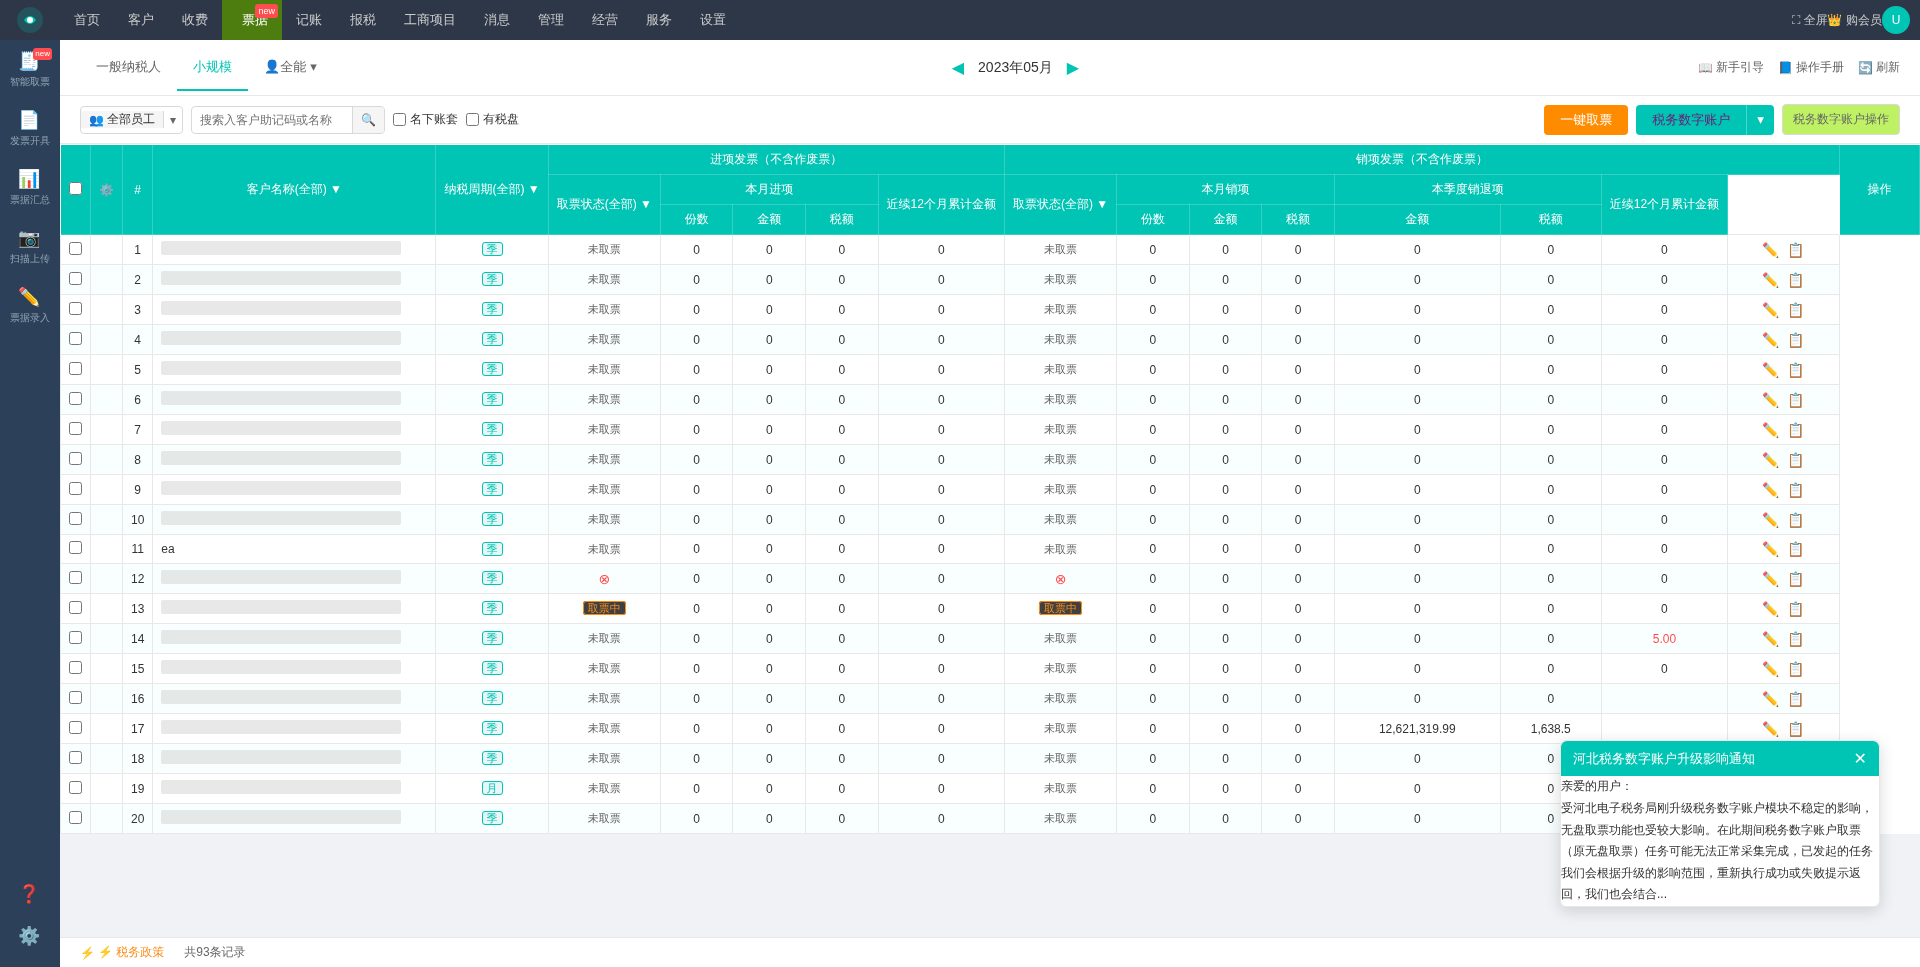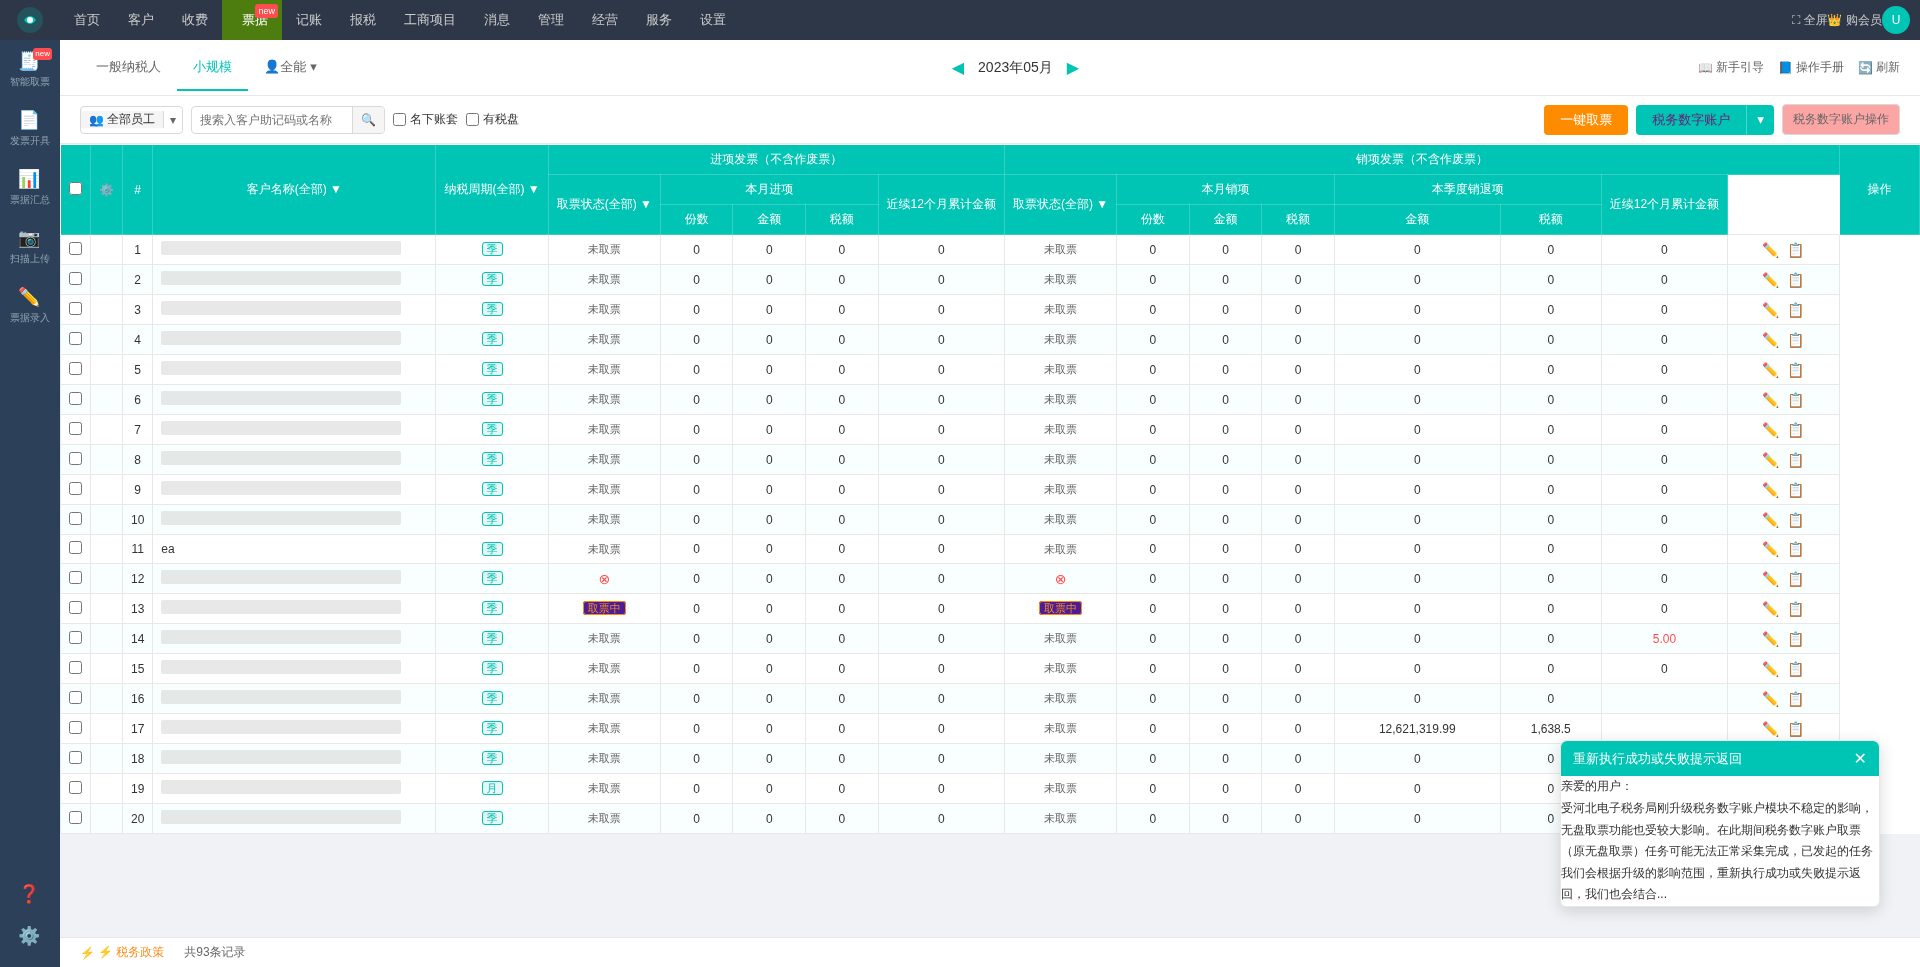--- a/index.html
+++ b/index.html
@@ -66,21 +66,21 @@
     thead th { padding: 6px 8px; text-align: center; font-size: 12px; font-weight: 500; border: 1px solid rgba(255,255,255,0.2); white-space: nowrap; }
 
     tbody tr { background: #fff; }
     tbody tr:nth-child(even) { background: #f9fffe; }
     tbody td { padding: 6px 8px; text-align: center; font-size: 12px; border: 1px solid #e8e8e8; white-space: nowrap; color: #333; }
     tbody td.name-cell { text-align: left; max-width: 200px; overflow: hidden; text-overflow: ellipsis; }
     .blurred { color: transparent; text-shadow: 0 0 6px rgba(0,0,0,0.4); background: rgba(180,180,180,0.3); border-radius: 2px; display: inline-block; width: 90%; height: 14px; }
 
     .tag-wei { color: #666; font-size: 11px; }
     .tag-qv { background: #e8f7f6; color: #00c4b4; border: 1px solid #00c4b4; border-radius: 3px; padding: 0 4px; font-size: 11px; }
-    .tag-qvzhong { background: #4c1d95; color: #fa8c16; border: 1px solid #fa8c16; border-radius: 3px; padding: 0 4px; font-size: 11px; }
+    .tag-qvzhong { background: #404040; color: #fa8c16; border: 1px solid #fa8c16; border-radius: 3px; padding: 0 4px; font-size: 11px; }
     .tag-error { color: #ff4d4f; font-size: 14px; }
 
     .action-btn { background: none; border: none; cursor: pointer; color: #666; font-size: 14px; padding: 0 2px; }
 
     
     .status-bar { background: #fff; border-top: 1px solid #e8e8e8; padding: 6px 20px; display: flex; align-items: center; gap: 20px; font-size: 12px; color: #666; }
     .status-bar .tax-policy { color: #fa8c16; cursor: pointer; display: flex; align-items: center; gap: 3px; }
 
     
     .notification-popup { position: absolute; right: 40px; bottom: 60px; width: 320px; background: #fff; border: 1px solid #e8e8e8; border-radius: 6px; box-shadow: 0 4px 16px rgba(0,0,0,0.15); z-index: 100; }
@@ -220,21 +220,21 @@
             <input type="checkbox" style="">
             <span>有税盘</span>
           </label>
         </div>
         <div class="toolbar-right">
           <button class="btn-orange">一键取票</button>
           <div class="btn-teal-group">
             <button class="btn-teal">税务数字账户</button>
             <button class="btn-dropdown">▾</button>
           </div>
-          <button style="background:#fca5a5;border:1px solid #d9d9d9;padding:6px 10px;border-radius:4px;cursor:pointer;font-size:12px;color:#666;">税务数字账户操作</button>
+          <button style="background:#bef264;border:1px solid #d9d9d9;padding:6px 10px;border-radius:4px;cursor:pointer;font-size:12px;color:#666;">税务数字账户操作</button>
         </div>
       </div>
 
       <div class="table-wrapper">
         <table>
           <thead>
             <tr>
               <th rowspan="3" style="width:30px;">
                 <input type="checkbox" style="">
               </th>
@@ -734,21 +734,21 @@
       <div class="status-bar">
         <span class="tax-policy">
           <span>⚡</span>
           <span>⚡ 税务政策</span>
         </span>
         <span>共93条记录</span>
       </div>
 
       <div class="notification-popup">
         <div class="popup-header">
-          <span>重新执行成功或失败提示返回</span>
+          <span>河北税务数字账户升级影响通知</span>
           <span class="popup-close">✕</span>
         </div>
         <div class="popup-body">
           <p>亲爱的用户：<br>受河北电子税务局刚升级税务数字账户模块不稳定的影响，无盘取票功能也受较大影响。在此期间税务数字账户取票（原无盘取票）任务可能无法正常采集完成，已发起的任务我们会根据升级的影响范围，重新执行成功或失败提示返回，我们也会结合...</p>
         </div>
       </div>
     </div>
   </div>
 </div>
 

